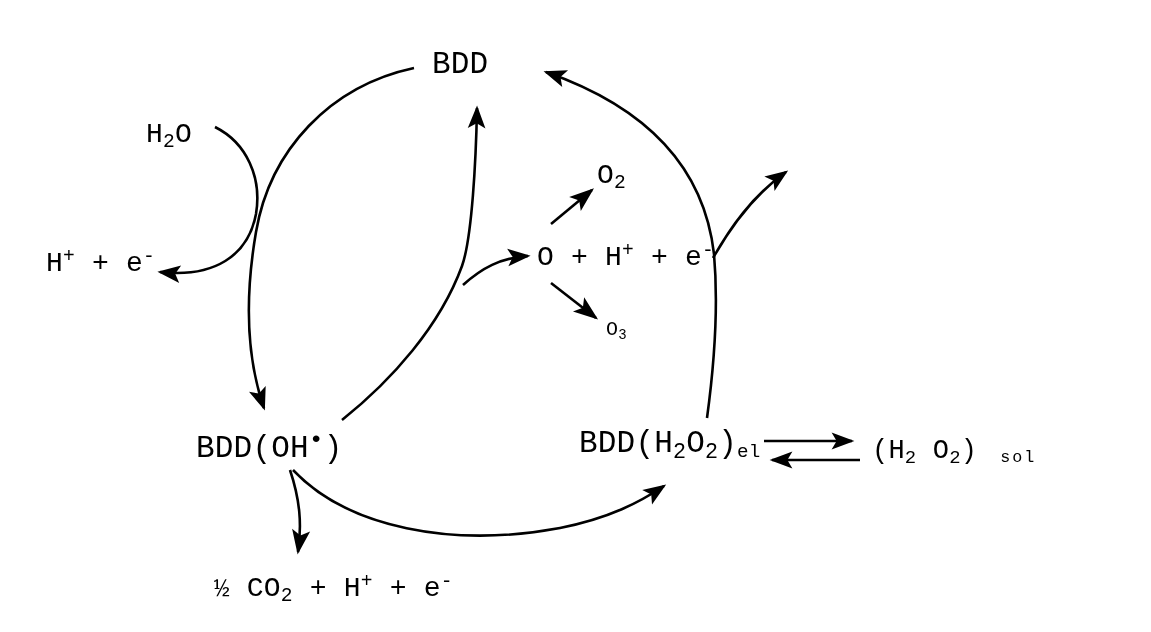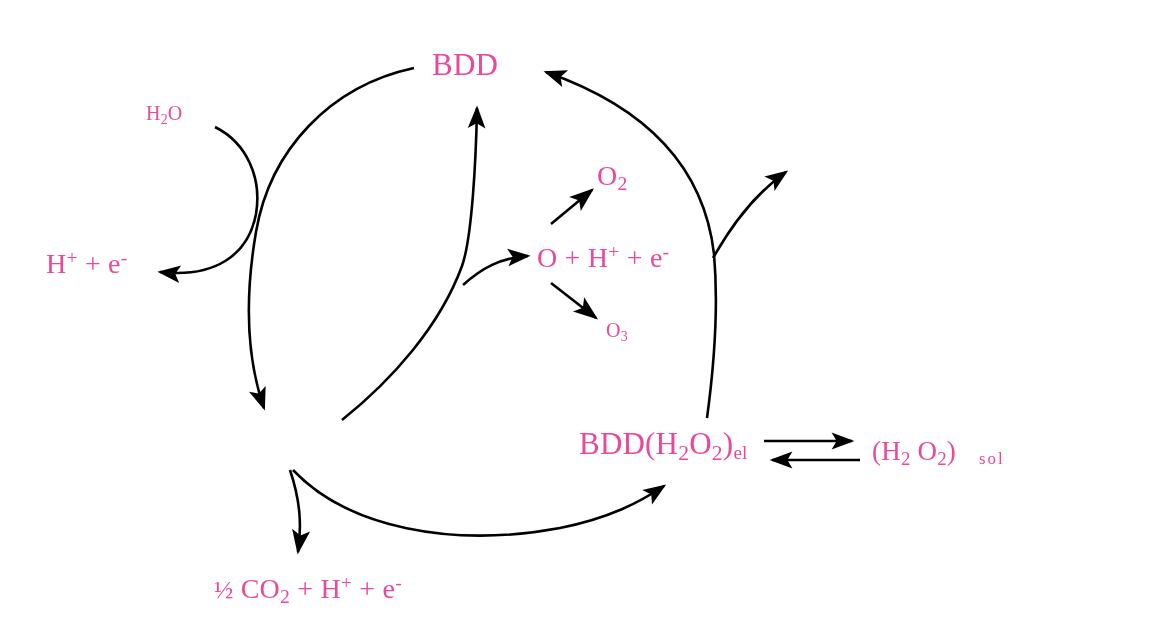--- a/index.html
+++ b/index.html
@@ -21,27 +21,27 @@
   #arrow-layer {
     position: absolute;
     left: 0;
     top: 0;
     width: 1151px;
     height: 632px;
   }
   .node-label {
     position: absolute;
     white-space: nowrap;
-    font-family: Liberation Serif, serif;
-    color: #ec4899;
+    font-family: Liberation Mono, monospace;
+    color: #000000;
     line-height: 1;
     letter-spacing: 0.2px;
   }
   .lbl-bdd           { left: 432px;  top: 49px;  font-size: 31px; }
-  .lbl-h2o           { left: 146px;  top: 103px; font-size: 20px; }
+  .lbl-h2o           { left: 146px;  top: 121px; font-size: 28px; }
   .lbl-hplus-left    { left: 46px;   top: 248px; font-size: 28px; }
   .lbl-bddoh         { left: 196px;  top: 428px; font-size: 31px; }
   .lbl-o2            { left: 597px;  top: 162px; font-size: 28px; text-align: right; }
   .lbl-ohe           { left: 537px;  top: 242px; font-size: 28px; }
   .lbl-o3            { left: 606px;  top: 320px; font-size: 20px; }
   .lbl-halfo2        { left: 799px;  top: 150px; font-size: 28px; }
   .lbl-bddh2o2       { left: 568px;  top: 428px; font-size: 31px; margin-left: 11px; }
   .lbl-h2o2sol       { left: 872px;  top: 438px; font-size: 27px; }
   .lbl-halfco2       { left: 190px;  top: 573px; font-size: 28px; margin-left: 24px; }
 
@@ -96,20 +96,23 @@
   </div>
 
   <div class="node-label lbl-h2o">
     <span>H</span><span class="sub">2</span><span>O</span>
   </div>
 
   <div class="node-label lbl-hplus-left">
     <span>H</span><span class="sup">+</span><span> + </span><span>e</span><span class="sup">-</span>
   </div>
 
+  <div class="node-label lbl-bddoh">
+    <span>BDD(OH</span><span class="rad">•</span><span>)</span>
+  </div>
 
   <div class="node-label lbl-o2">
     <span>O</span><span class="sub">2</span>
   </div>
 
   <div class="node-label lbl-ohe">
     <span>O</span><span> + </span><span>H</span><span class="sup">+</span><span> + </span><span>e</span><span class="sup">-</span>
   </div>
 
   <div class="node-label lbl-o3">

